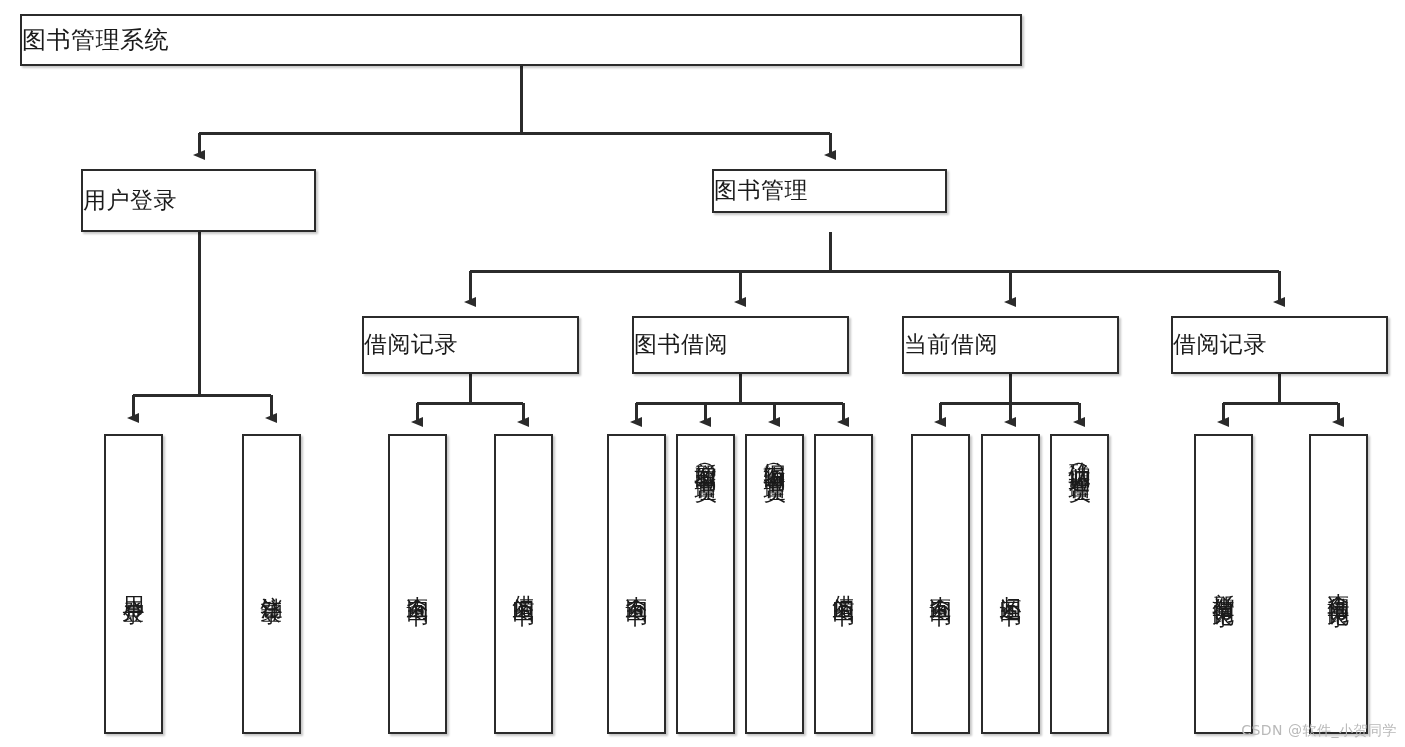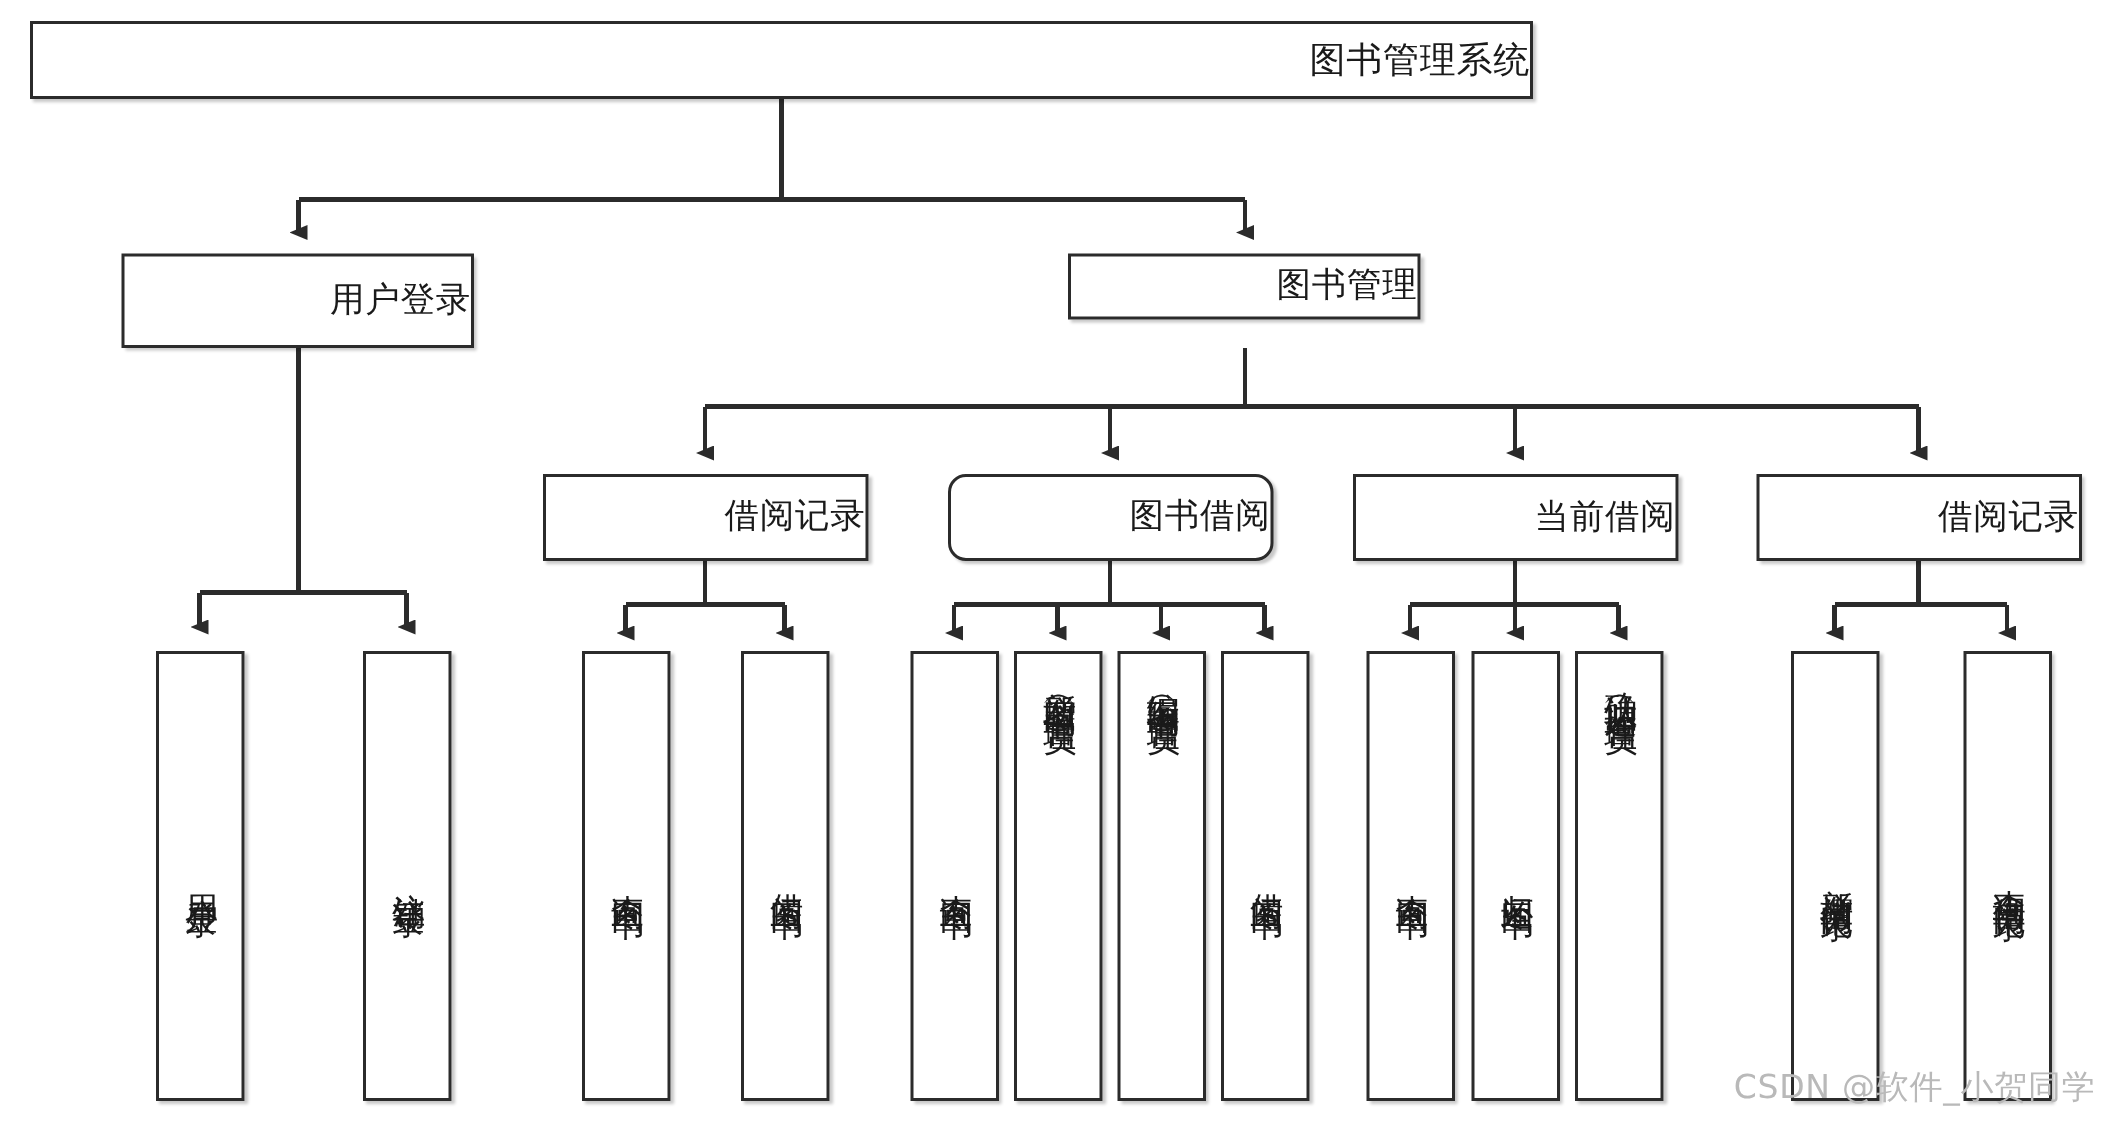--- a/index.html
+++ b/index.html
@@ -27,21 +27,21 @@
     pointer-events: none;
   }
   .node {
     position: absolute;
     box-sizing: border-box;
     background: #ffffff;
     border: 2px solid #2b2b2b;
     box-shadow: 2px 2px 2px rgba(0,0,0,0.22);
     display: flex;
     align-items: center;
-    justify-content: flex-end;
+    justify-content: flex-start;
     color: #1a1a1a;
     z-index: 2;
   }
   .node-label {
     display: block;
     white-space: nowrap;
     letter-spacing: 0.5px;
   }
   
   .node.horizontal .node-label {
@@ -65,21 +65,21 @@
     line-height: 1;
   }
   .node.vertical.v-center {
     align-items: center;
     padding-top: 0;
   }
   .watermark {
     position: absolute;
     right: 8px;
     bottom: 7px;
-    font-size: 22px;
+    font-size: 14px;
     color: #b9b9b9;
     white-space: nowrap;
     z-index: 5;
     letter-spacing: 0.5px;
   }
 </style>
 </head>
 <body>
 
 <div id="diagram-root">
@@ -143,21 +143,21 @@
   </div>
 
   <div class="node horizontal" style="left:712px; top:169px; width:235px; height:44px;">
     <span class="node-label">图书管理</span>
   </div>
 
   <div class="node horizontal" style="left:362px; top:316px; width:217px; height:58px;">
     <span class="node-label">借阅记录</span>
   </div>
 
-  <div class="node horizontal" style="left:632px; top:316px; width:217px; height:58px;border-radius:12px;">
+  <div class="node horizontal" style="left:632px; top:316px; width:217px; height:58px;">
     <span class="node-label">图书借阅</span>
   </div>
 
   <div class="node horizontal" style="left:902px; top:316px; width:217px; height:58px;font-family:Liberation Serif, serif;">
     <span class="node-label">当前借阅</span>
   </div>
 
   <div class="node horizontal" style="left:1171px; top:316px; width:217px; height:58px;font-family:Liberation Serif, serif;">
     <span class="node-label">借阅记录</span>
   </div>

